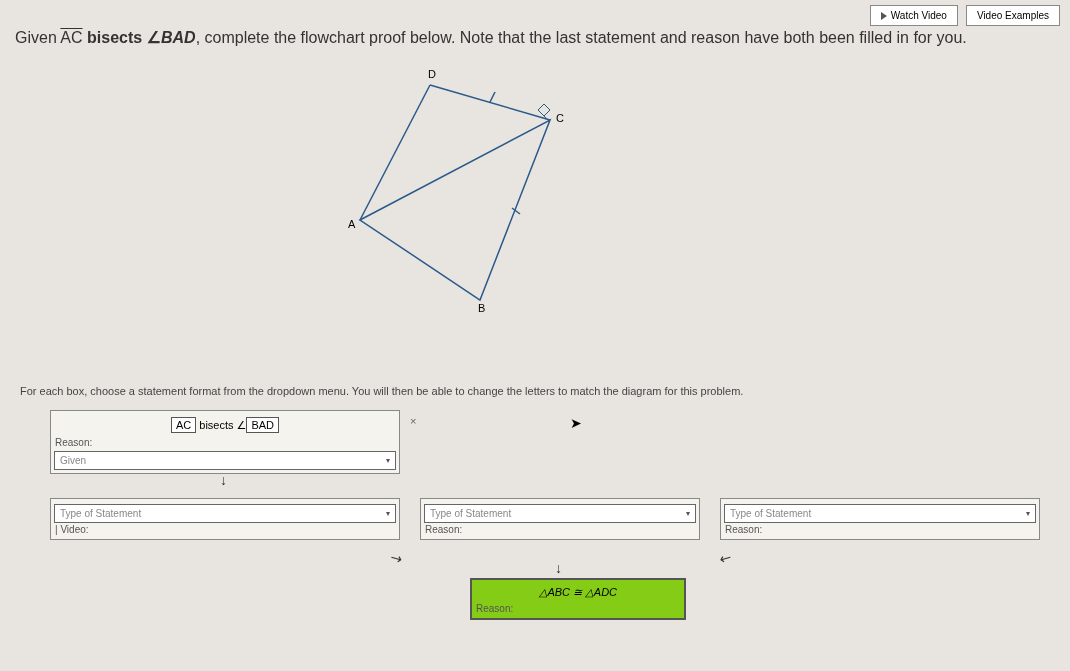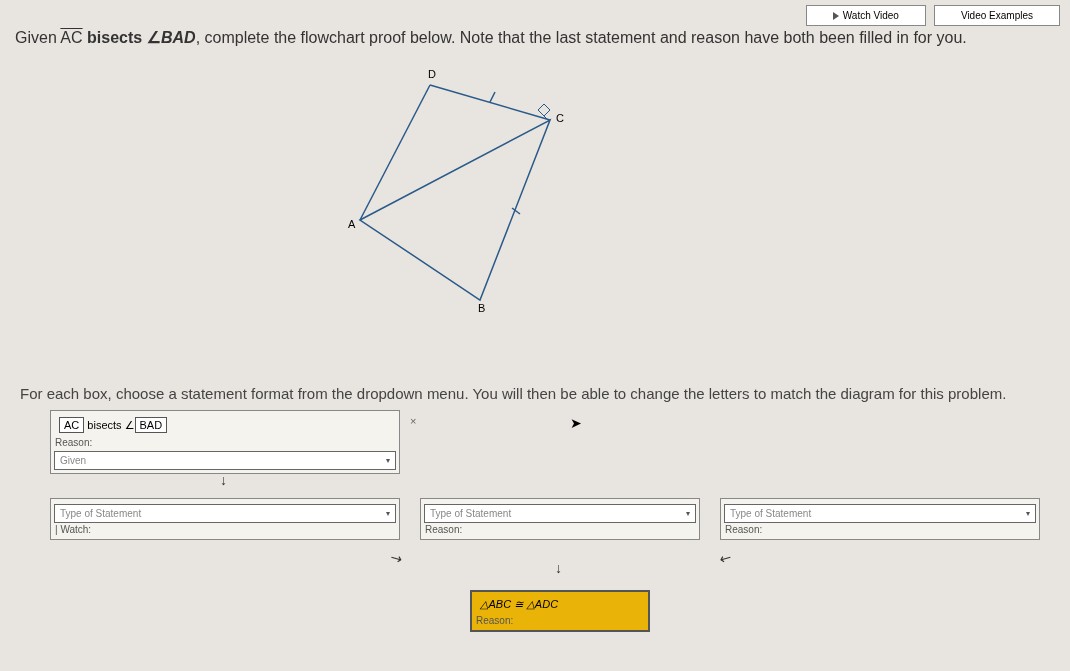--- a/index.html
+++ b/index.html
@@ -14,21 +14,21 @@
     .header-buttons {
       position: absolute;
       top: 5px;
       right: 10px;
       display: flex;
       gap: 8px;
     }
     .btn {
       background: #fff;
       border: 1px solid #888;
-      padding: 4px 26px;
+      padding: 4px 10px;
       font-size: 10px;
       cursor: pointer;
       display: flex;
       align-items: center;
       gap: 4px;
     }
     .problem-text {
       position: absolute;
       top: 28px;
       left: 15px;
@@ -40,30 +40,31 @@
       position: absolute;
       top: 50px;
       left: 320px;
       width: 300px;
       height: 265px;
     }
     .instructions {
       position: absolute;
       top: 385px;
       left: 20px;
-      font-size: 15px;
+      font-size: 11px;
       color: #444;
     }
     .proof-box {
       position: absolute;
       border: 1px solid #888;
       background: #f5f3ee;
       padding: 3px;
     }
     .statement-line {
+      text-align: center;
       padding: 3px 5px;
       font-size: 11px;
     }
     .inner-box {
       border: 1px solid #555;
       display: inline-block;
       padding: 1px 4px;
       font-size: 11px;
       background: #fff;
     }
@@ -82,21 +83,21 @@
       color: #888;
       display: flex;
       justify-content: space-between;
       align-items: center;
       margin-top: 2px;
     }
     .box1 { top: 410px; left: 50px; width: 350px; }
     .box2 { top: 498px; left: 50px; width: 350px; }
     .box3 { top: 498px; left: 420px; width: 280px; }
     .box4 { top: 498px; left: 720px; width: 320px; }
-    .box5 { top: 590px; left: 470px; width: 180px; background: #eab308; border: 2px solid #555;}
+    .box5 { top: 578px; left: 470px; width: 216px; background: #84cc16; border: 2px solid #555;}
     .arrow {
       position: absolute;
       font-size: 14px;
       color: #333;
     }
     .arrow1 { top: 472px; left: 220px; }
     .arrow2 { top: 550px; left: 390px; transform: rotate(-30deg); }
     .arrow3 { top: 560px; left: 555px; }
     .arrow4 { top: 550px; left: 720px; transform: rotate(30deg) scaleX(-1); }
     .close-x {
@@ -168,21 +169,21 @@
 <span class="close-x">×</span>
 <span class="cursor">➤</span>
 
 <div class="arrow arrow1">↓</div>
 
 <div class="proof-box box2">
   <div class="dropdown">
     <span>Type of Statement</span>
       <span class="caret">▾</span>
   </div>
-  <div class="reason-label">| Watch:</div>
+  <div class="reason-label">| Video:</div>
 </div>
 
 <div class="proof-box box3">
   <div class="dropdown">
     <span>Type of Statement</span>
       <span class="caret">▾</span>
   </div>
   <div class="reason-label">Reason:</div>
 </div>
 

